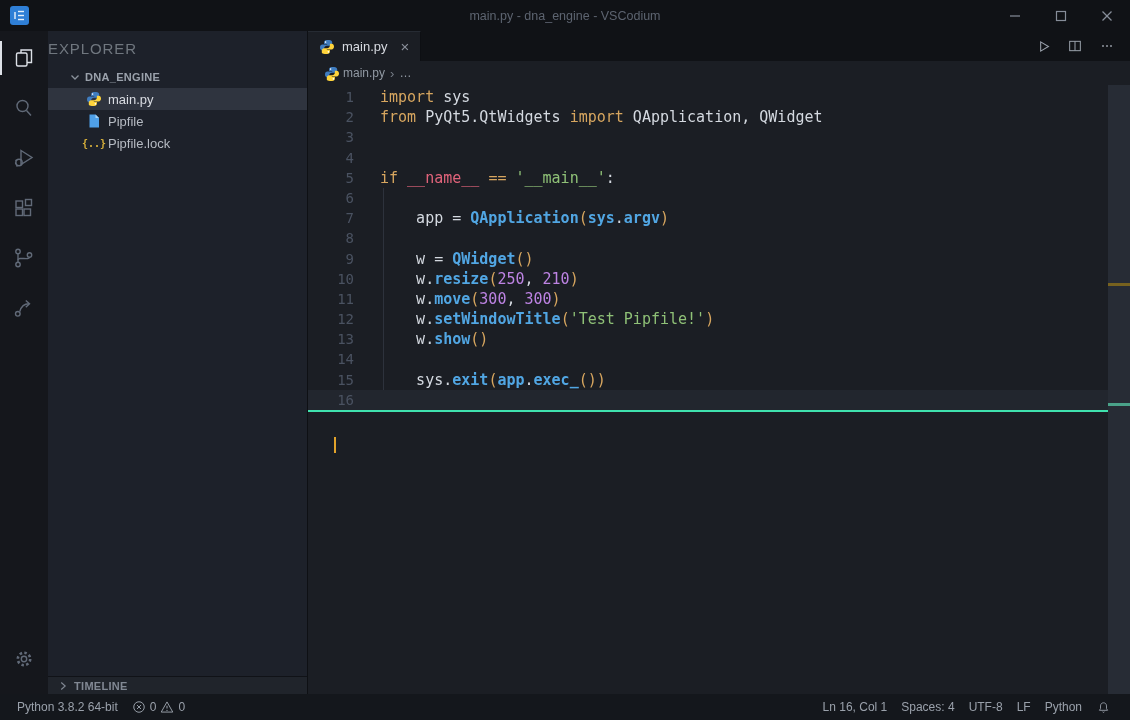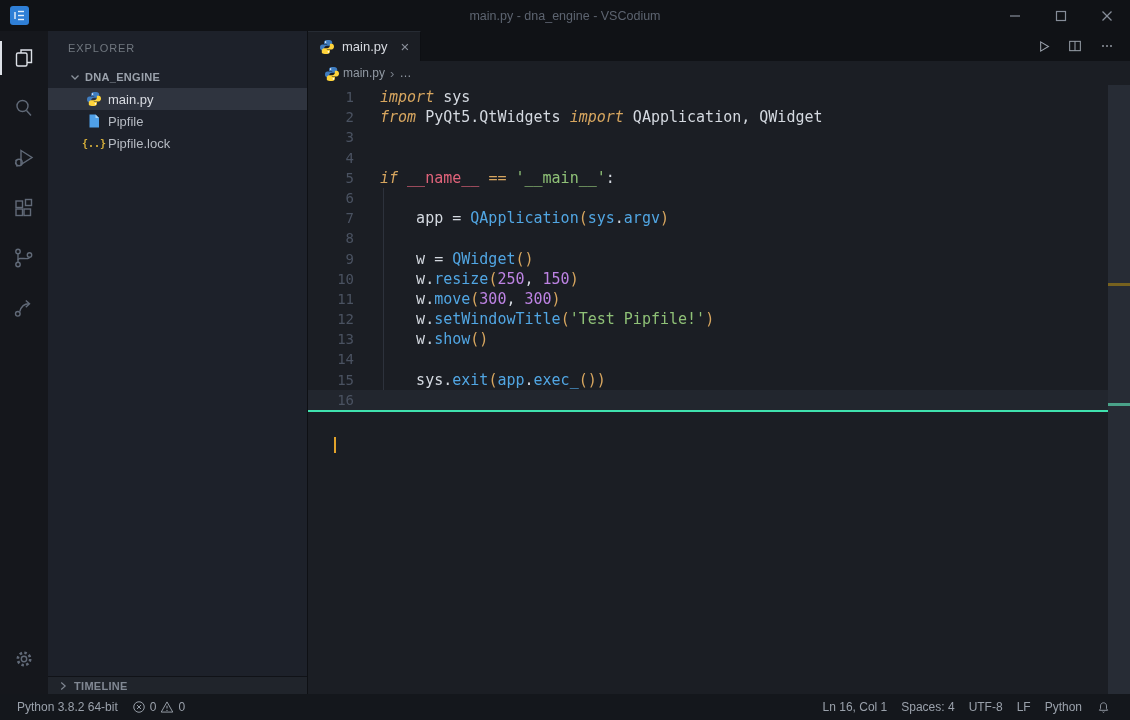--- a/index.html
+++ b/index.html
@@ -19,21 +19,21 @@
 
   
   .activitybar { width:48px; flex:0 0 48px; background:var(--bg-dark); display:flex; flex-direction:column; align-items:center; padding-top:2px; }
   .ab-item { position:relative; width:48px; height:50px; display:flex; align-items:center; justify-content:center; color:#616a78; }
   .ab-item.active { color:#dde1e7; }
   .ab-item.active::before { content:""; position:absolute; left:0; top:8px; bottom:8px; width:2px; background:#dde1e7; }
   .ab-bottom { margin-top:auto; margin-bottom:10px; }
 
   
   .sidebar { width:260px; flex:0 0 260px; background:var(--bg-side); display:flex; flex-direction:column; border-right:1px solid #0e1014; }
-  .sidebar-title { height:35px; line-height:35px; padding-left:20px; color:#70777f; font-size:11px; letter-spacing:.9px; }
+  .sidebar-title { height:35px; line-height:35px; color:#70777f; font-size:15px; letter-spacing:.9px; }
   .section-header { height:22px; display:flex; align-items:center; color:#9ba2ac; font-size:11px; font-weight:bold; letter-spacing:.3px; padding-left:19px; }
   .section-header .chev { width:16px; height:16px; margin-right:2px; color:#8a919b; }
   .file-row { height:22px; display:flex; align-items:center; padding-left:38px; color:#b6bbc3; font-size:13px; }
   .file-row.selected { background:#2f343f; color:#d9dce2; }
   .file-row .ficon { width:16px; height:16px; margin-right:6px; display:flex; align-items:center; justify-content:center; }
   .braces-glyph { font-family:"DejaVu Sans Mono",monospace; font-size:10px; font-weight:bold; color:#d9b13b; }
   .sidebar-fill { flex:1; }
   .timeline-header { height:18px; display:flex; align-items:center; border-top:1px solid #101217; background:#20242b; color:#818893; font-size:11px; font-weight:bold; letter-spacing:.3px; padding-left:8px; }
   .timeline-header .chev { width:14px; height:14px; margin-right:4px; }
 
@@ -50,26 +50,26 @@
   .bc-sep { color:#767d87; font-size:13px; }
 
   
   .code { position:relative; flex:1; padding-top:2px; font-family:"DejaVu Sans Mono","Liberation Mono",monospace; font-size:15px; overflow:hidden; }
   .code-line { position:relative; height:20.2px; display:flex; white-space:pre; }
   .code-line .ln { width:46px; flex:0 0 46px; text-align:right; color:#4a5261; font-size:14px; line-height:20.2px; }
   .code-line .lc { position:relative; margin-left:26px; line-height:20.2px; flex:1; }
   .code-line.guide .lc::before { content:""; position:absolute; left:3px; top:0; bottom:0; width:1px; background:#2d323c; }
   .code-line.active { background:#22262e; border-bottom:2px solid var(--teal); height:22px;flex-direction:column; }
   .caret { display:inline-block; width:2px; height:16px; background:var(--cursor); vertical-align:middle; margin-top:-2px; }
-  .tok-kw  { color:var(--kw);font-style:italic; }
+  .tok-kw  { color:var(--kw); }
   .tok-fg  { color:var(--fg); }
   .tok-var { color:var(--variable); }
   .tok-str { color:var(--str); }
   .tok-num { color:var(--num); }
-  .tok-fn  { color:var(--fn); }
+  .tok-fn  { color:var(--fn);font-weight:bold; }
   .tok-br  { color:var(--br); }
 
   
   .overview-ruler { position:absolute; top:54px; right:0; bottom:0; width:22px; background:#272c35; }
   .ruler-mark-gold { position:absolute; top:198px; left:0; right:0; height:3px; background:#77621f; }
   .ruler-mark-teal { position:absolute; top:318px; left:0; right:0; height:3px; background:#57c9a6; opacity:.75; }
 
   
   .statusbar { height:26px; flex:0 0 26px; background:var(--bg-status); display:flex; align-items:center; color:#9aa1ab; font-size:12px; padding:0 12px 0 10px; }
   .sb-item { display:flex; align-items:center; gap:4px; padding:0 7px; height:100%; }
@@ -289,21 +289,21 @@
       <div class="code" id="code">
           <div class="code-line"><span class="ln">1</span><span class="lc"><span class="tok-kw">import</span><span class="tok-fg"> sys</span></span></div>
           <div class="code-line"><span class="ln">2</span><span class="lc"><span class="tok-kw">from</span><span class="tok-fg"> PyQt5.QtWidgets </span><span class="tok-kw">import</span><span class="tok-fg"> QApplication, QWidget</span></span></div>
           <div class="code-line"><span class="ln">3</span><span class="lc"></span></div>
           <div class="code-line"><span class="ln">4</span><span class="lc"></span></div>
           <div class="code-line"><span class="ln">5</span><span class="lc"><span class="tok-kw">if</span><span class="tok-fg"> </span><span class="tok-var">__name__</span><span class="tok-fg"> </span><span class="tok-kw">==</span><span class="tok-fg"> </span><span class="tok-str">'__main__'</span><span class="tok-fg">:</span></span></div>
           <div class="code-line guide"><span class="ln">6</span><span class="lc"></span></div>
           <div class="code-line guide"><span class="ln">7</span><span class="lc"><span class="tok-fg">    app = </span><span class="tok-fn">QApplication</span><span class="tok-br">(</span><span class="tok-fn">sys</span><span class="tok-fg">.</span><span class="tok-fn">argv</span><span class="tok-br">)</span></span></div>
           <div class="code-line guide"><span class="ln">8</span><span class="lc"></span></div>
           <div class="code-line guide"><span class="ln">9</span><span class="lc"><span class="tok-fg">    w = </span><span class="tok-fn">QWidget</span><span class="tok-br">()</span></span></div>
-          <div class="code-line guide"><span class="ln">10</span><span class="lc"><span class="tok-fg">    w</span><span class="tok-fg">.</span><span class="tok-fn">resize</span><span class="tok-br">(</span><span class="tok-num">250</span><span class="tok-fg">, </span><span class="tok-num">150</span><span class="tok-br">)</span></span></div>
+          <div class="code-line guide"><span class="ln">10</span><span class="lc"><span class="tok-fg">    w</span><span class="tok-fg">.</span><span class="tok-fn">resize</span><span class="tok-br">(</span><span class="tok-num">250</span><span class="tok-fg">, </span><span class="tok-num">210</span><span class="tok-br">)</span></span></div>
           <div class="code-line guide"><span class="ln">11</span><span class="lc"><span class="tok-fg">    w</span><span class="tok-fg">.</span><span class="tok-fn">move</span><span class="tok-br">(</span><span class="tok-num">300</span><span class="tok-fg">, </span><span class="tok-num">300</span><span class="tok-br">)</span></span></div>
           <div class="code-line guide"><span class="ln">12</span><span class="lc"><span class="tok-fg">    w</span><span class="tok-fg">.</span><span class="tok-fn">setWindowTitle</span><span class="tok-br">(</span><span class="tok-str">'Test Pipfile!'</span><span class="tok-br">)</span></span></div>
           <div class="code-line guide"><span class="ln">13</span><span class="lc"><span class="tok-fg">    w</span><span class="tok-fg">.</span><span class="tok-fn">show</span><span class="tok-br">()</span></span></div>
           <div class="code-line guide"><span class="ln">14</span><span class="lc"></span></div>
           <div class="code-line guide"><span class="ln">15</span><span class="lc"><span class="tok-fg">    sys</span><span class="tok-fg">.</span><span class="tok-fn">exit</span><span class="tok-br">(</span><span class="tok-fn">app</span><span class="tok-fg">.</span><span class="tok-fn">exec_</span><span class="tok-br">()</span><span class="tok-br">)</span></span></div>
           <div class="code-line active"><span class="ln">16</span><span class="lc"><span class="caret"></span></span></div>
         </div>
       <div class="overview-ruler">
         <div class="ruler-mark-gold"></div>
         <div class="ruler-mark-teal"></div>

